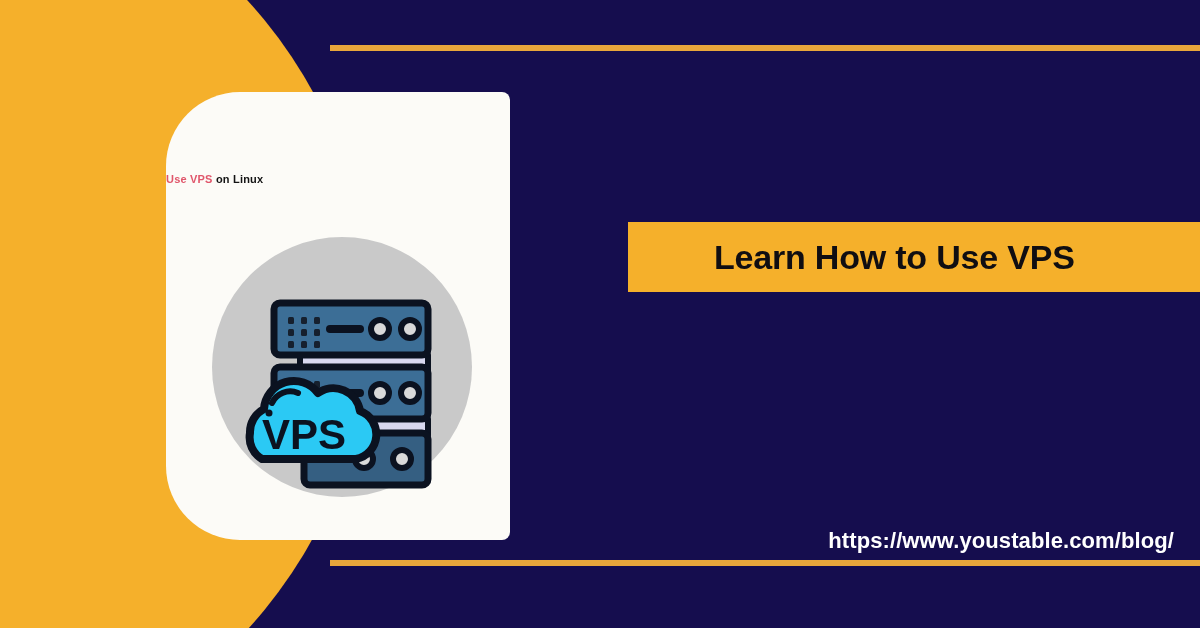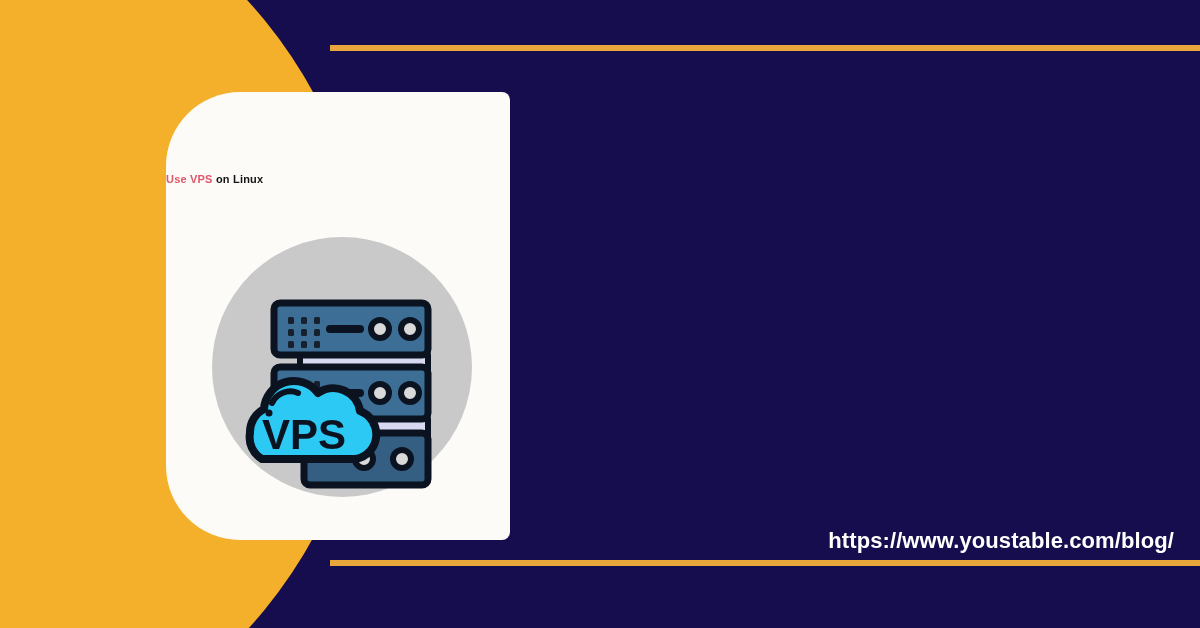--- a/index.html
+++ b/index.html
@@ -175,17 +175,20 @@
                    l-94 0
                    a25 25 0 0 1 -12 -26 z" fill="#2BC9F4" stroke="#0B1220" stroke-width="8" stroke-linejoin="round"></path>
           <path d="M60 166 a20 20 0 0 1 26 -10" fill="none" stroke="#0B1220" stroke-width="6" stroke-linecap="round"></path>
           <circle cx="57" cy="176" r="3.5" fill="#0B1220"></circle>
         </g>
         <text x="92" y="212" text-anchor="middle" font-family="Liberation Sans, sans-serif" font-size="42" font-weight="bold" fill="#0B1220">VPS</text>
       </svg>
     </div>
   </div>
 
+  <div class="bar bar-1">
+    <span class="bar-text">Learn How to Use VPS</span>
+  </div>
 
 
   <div class="url">https://www.youstable.com/blog/</div>
 
 </div>
 
 </body></html>

